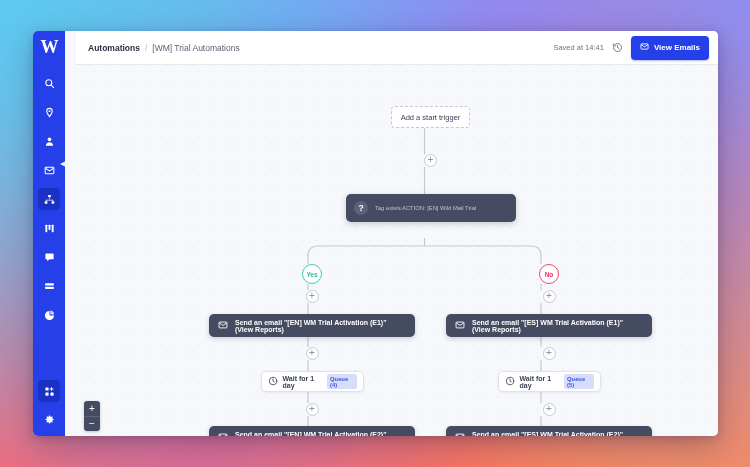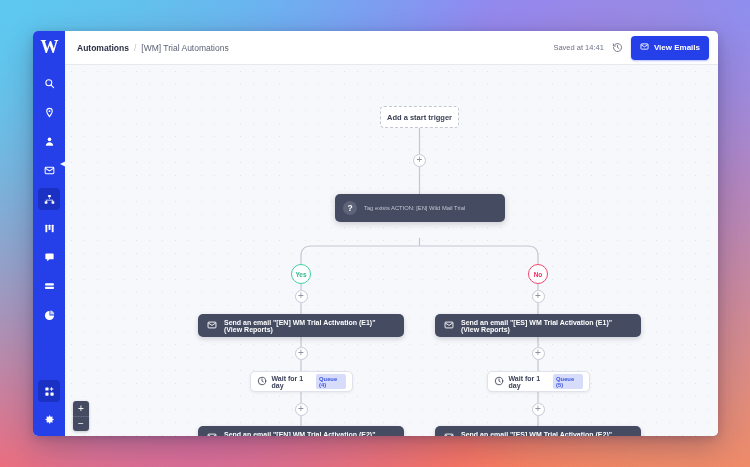--- a/index.html
+++ b/index.html
@@ -70,21 +70,21 @@
 
   .collapse-arrow {
     position: absolute;
     right: -5px; top: 128px;
     width: 10px; height: 10px;
     background: #f7f8fb;
     clip-path: polygon(100% 0, 100% 100%, 0 50%);
   }
 
   
-  #main { flex: 1; display: flex; flex-direction: column; min-width: 0; }
+  #main { flex: 1; display: flex; flex-direction: column; min-width: 0; margin-left: 11px; }
 
   
   #header {
     height: 34px;
     background: #ffffff;
     border-bottom: 1px solid #e7e9ef;
     display: flex;
     align-items: center;
     padding: 0 9px 0 12px;
     flex: 0 0 34px;
@@ -126,21 +126,21 @@
   .node { position: absolute; }
 
   
   #trigger-node {
     left: 315px; top: 41px;
     width: 79px; height: 22px;
     border: 1.4px dashed #c3c7d4;
     border-radius: 4px;
     background: #ffffff;
     display: flex; align-items: center; justify-content: center;
-    font-size: 7.5px; font-weight: 700; color: #3b4157;
+    font-size: 7.5px; font-weight: 400; color: #3b4157;
     cursor: pointer;
   }
 
   
   .plus-btn {
     position: absolute;
     width: 13px; height: 13px;
     border-radius: 50%;
     background: #ffffff;
     border: 1px solid #c6cad7;

